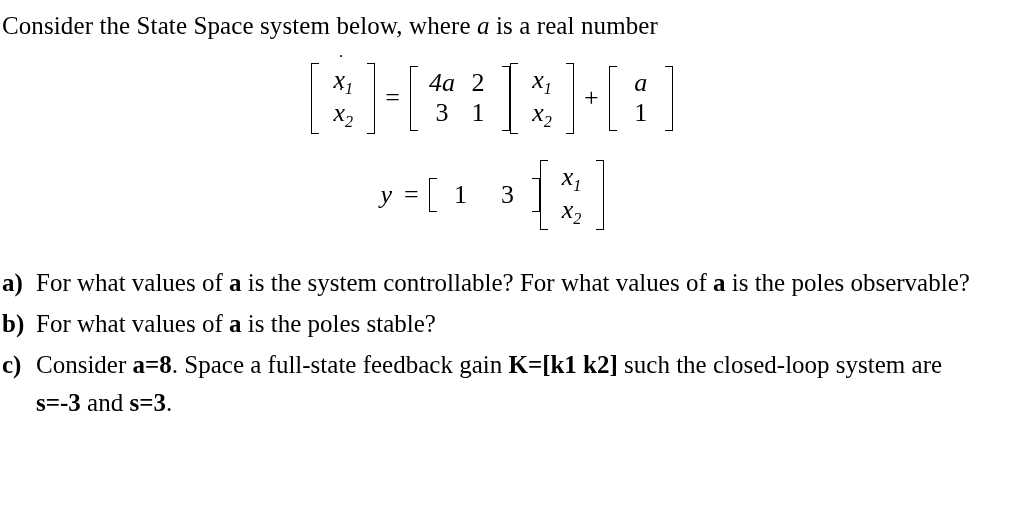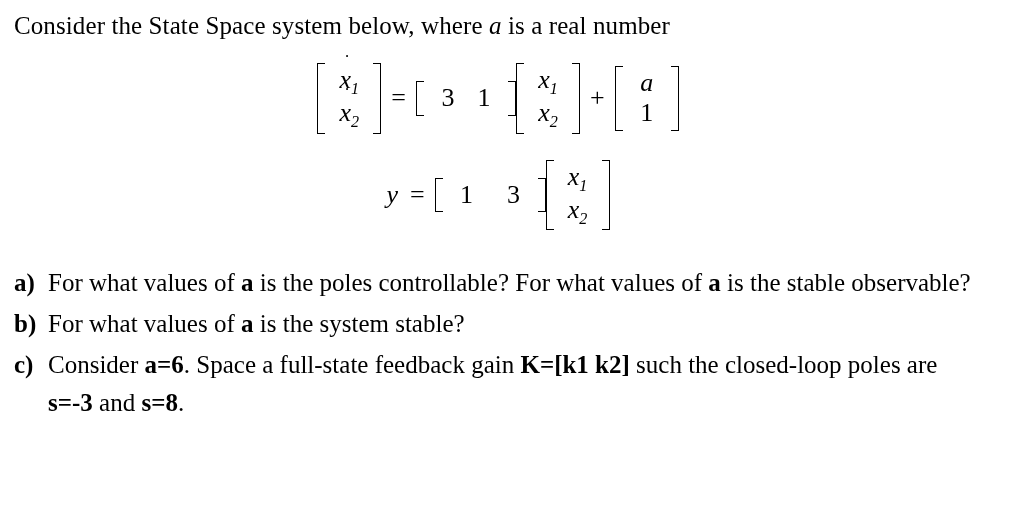--- a/index.html
+++ b/index.html
@@ -12,21 +12,21 @@
     height: 517px;
     font-family: "Liberation Serif", serif;
     color: #000000;
     overflow: hidden;
   }
   .page {
     position: relative;
     width: 996px;
     height: 517px;
     box-sizing: border-box;
-    padding: 4px 14px 0 14px;
+    padding: 4px 14px 0 2px;
   }
   .intro {
     font-size: 25px;
     line-height: 1.25;
     letter-spacing: 0.1px;
     margin: 6px 0 0 0;
   }
   .it { font-style: italic; }
 
   
@@ -170,20 +170,24 @@
             </span>
           </span>
         </span>
       </span>
 
       <span class="op">=</span>
 
       <span class="matrix">
         <span class="mcols">
           <span class="mrow rowcells">
+            <span class="mcell">4a</span>
+            <span class="mcell num">2</span>
+          </span>
+          <span class="mrow rowcells">
             <span class="mcell num">3</span>
             <span class="mcell num">1</span>
           </span>
         </span>
       </span>
 
       <span class="matrix">
         <span class="mcols">
           <span class="mrow">
             <span class="mcell"><span class="var">x</span><span class="sub">1</span></span>
@@ -234,25 +238,25 @@
           </span>
         </span>
       </span>
 
     </div>
   </div>
 
   <div class="questions">
     <div class="q">
       <span class="q-label">a)</span>
-      <span class="q-text"><span>For what values of </span><span class="b">a</span><span> is the poles controllable? For what values of </span><span class="b">a</span><span> is the stable observable?</span></span>
+      <span class="q-text"><span>For what values of </span><span class="b">a</span><span> is the system controllable? For what values of </span><span class="b">a</span><span> is the poles observable?</span></span>
     </div>
     <div class="q">
       <span class="q-label">b)</span>
-      <span class="q-text"><span>For what values of </span><span class="b">a</span><span> is the system stable?</span></span>
+      <span class="q-text"><span>For what values of </span><span class="b">a</span><span> is the poles stable?</span></span>
     </div>
     <div class="q">
       <span class="q-label">c)</span>
-      <span class="q-text"><span>Consider </span><span class="b">a=6</span><span>. Space a full-state feedback gain </span><span class="b">K=[k1 k2]</span><span> such the closed-loop poles are </span><span class="b">s=-3</span><span> and </span><span class="b">s=8</span><span>.</span></span>
+      <span class="q-text"><span>Consider </span><span class="b">a=8</span><span>. Space a full-state feedback gain </span><span class="b">K=[k1 k2]</span><span> such the closed-loop system are </span><span class="b">s=-3</span><span> and </span><span class="b">s=3</span><span>.</span></span>
     </div>
   </div>
 
 </div>
 
 </body></html>

